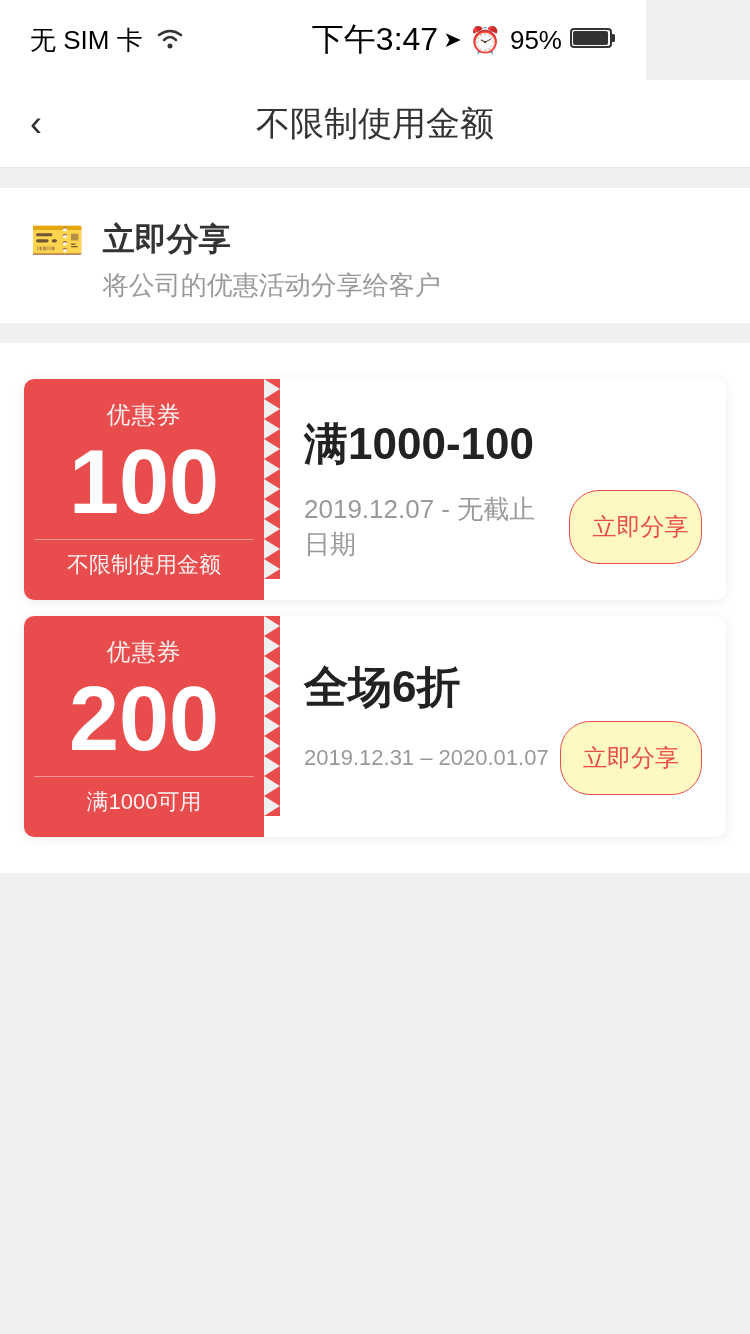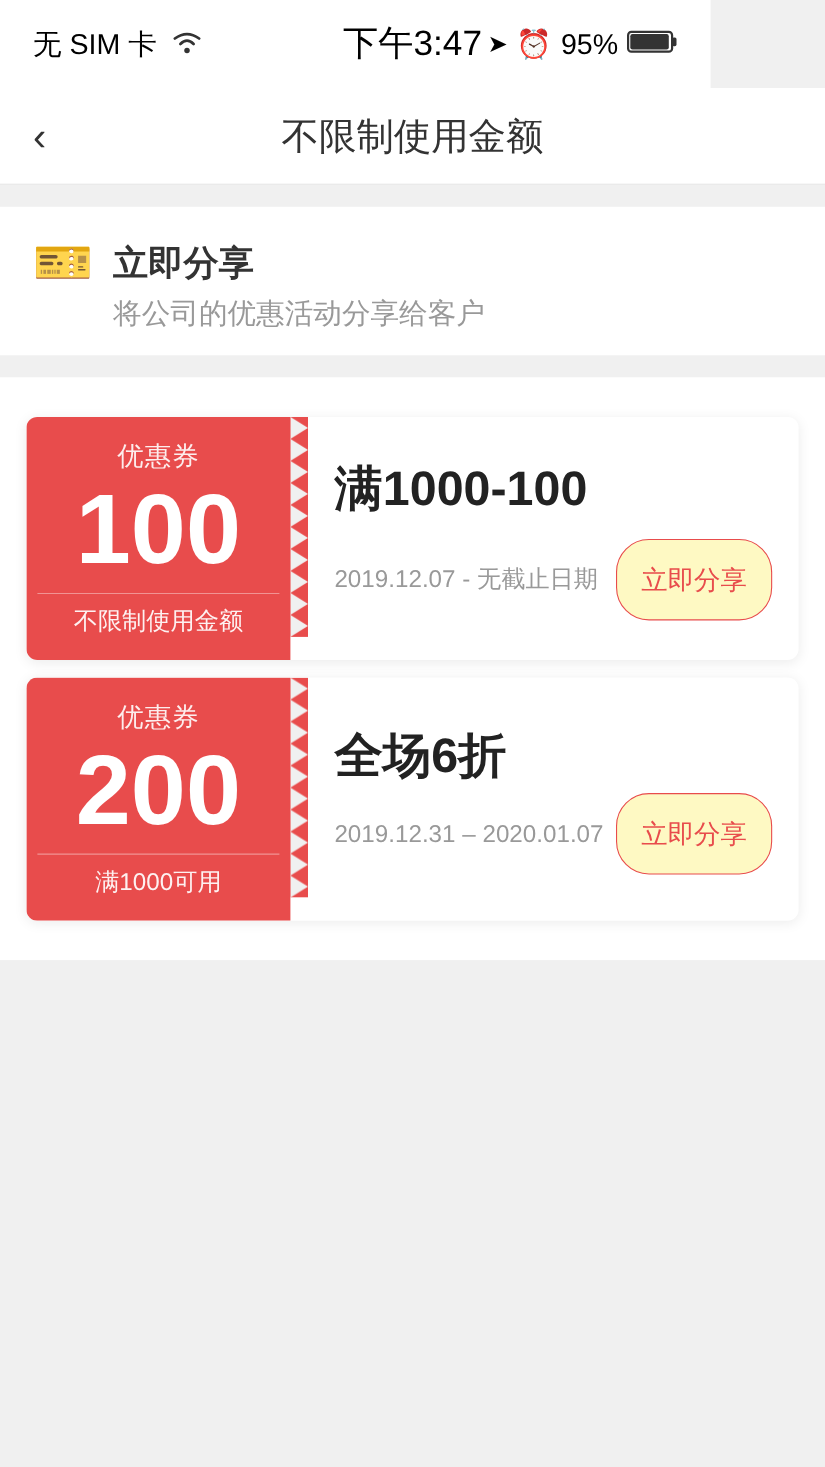--- a/index.html
+++ b/index.html
@@ -188,21 +188,21 @@
           <polygon points="0,0 16,10 0,20" fill="#f0f0f0"></polygon>
         </pattern>
       </defs>
       <rect width="16" height="200" fill="#e84c4c"></rect>
       <rect width="16" height="200" fill="url(#zz1)"></rect>
     </svg>
 
     <div style="flex:1;display:flex;flex-direction:column;justify-content:center;padding:20px 24px;gap:16px;">
       <span style="font-size:44px;font-weight:700;color:#222;">满1000-100</span>
       <div style="display:flex;align-items:center;justify-content:space-between;gap:10px;">
-        <span style="font-size:22px;color:#999;">2019.12.07 - 无截止日期</span>
+        <span style="font-size:26px;color:#999;">2019.12.07 - 无截止日期</span>
         <button class="share-btn">立即分享</button>
       </div>
     </div>
   </div>
 
   <div class="coupon-wrapper">
 
     <div style="width:240px;min-width:240px;background:#e84c4c;display:flex;flex-direction:column;align-items:center;justify-content:center;padding:20px 10px;position:relative;">
       <span style="font-size:24px;color:rgba(255,255,255,0.9);margin-bottom:6px;letter-spacing:1px;">优惠券</span>
       <span style="font-size:90px;font-weight:700;color:#fff;line-height:1;margin-bottom:12px;">200</span>

